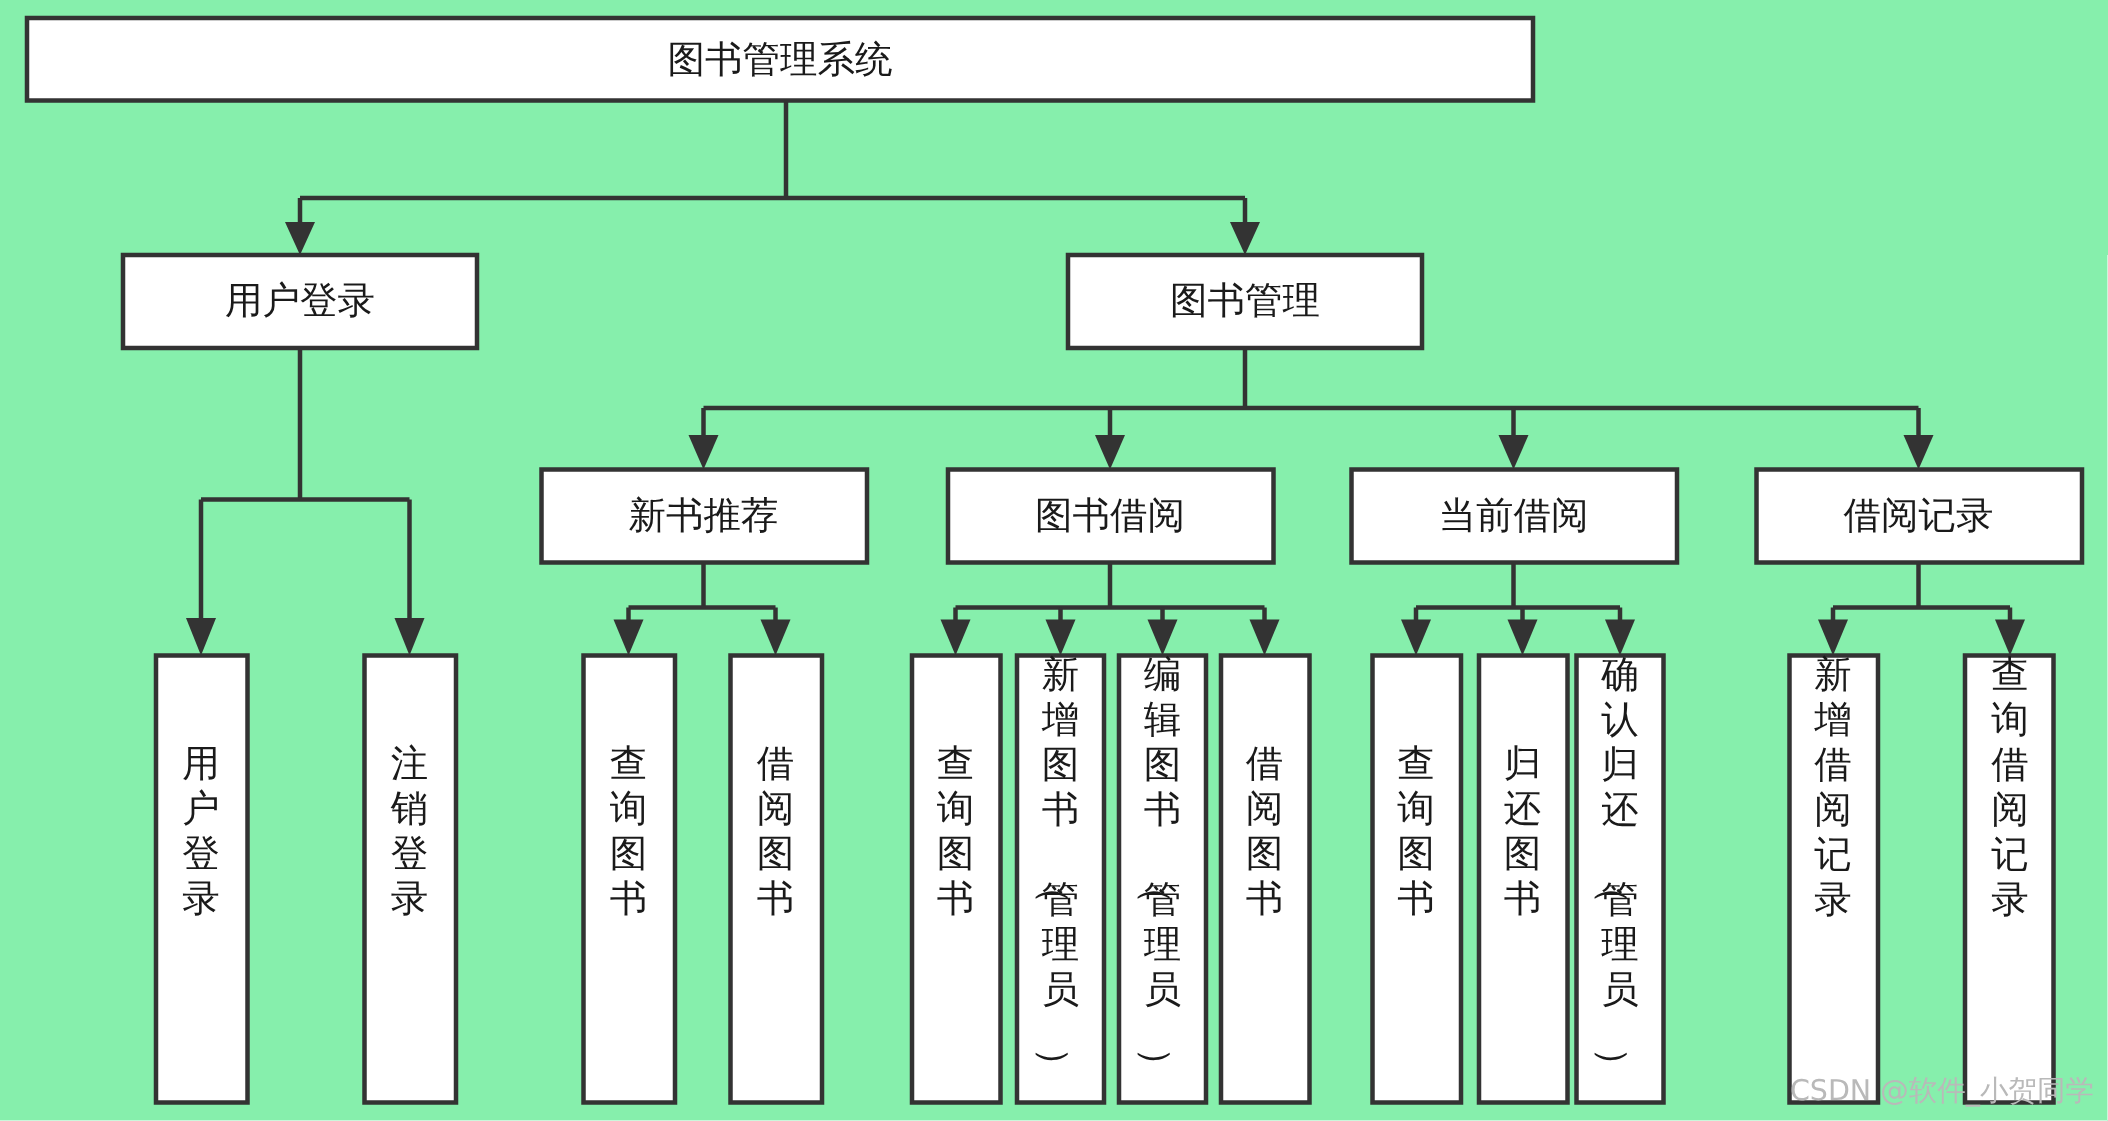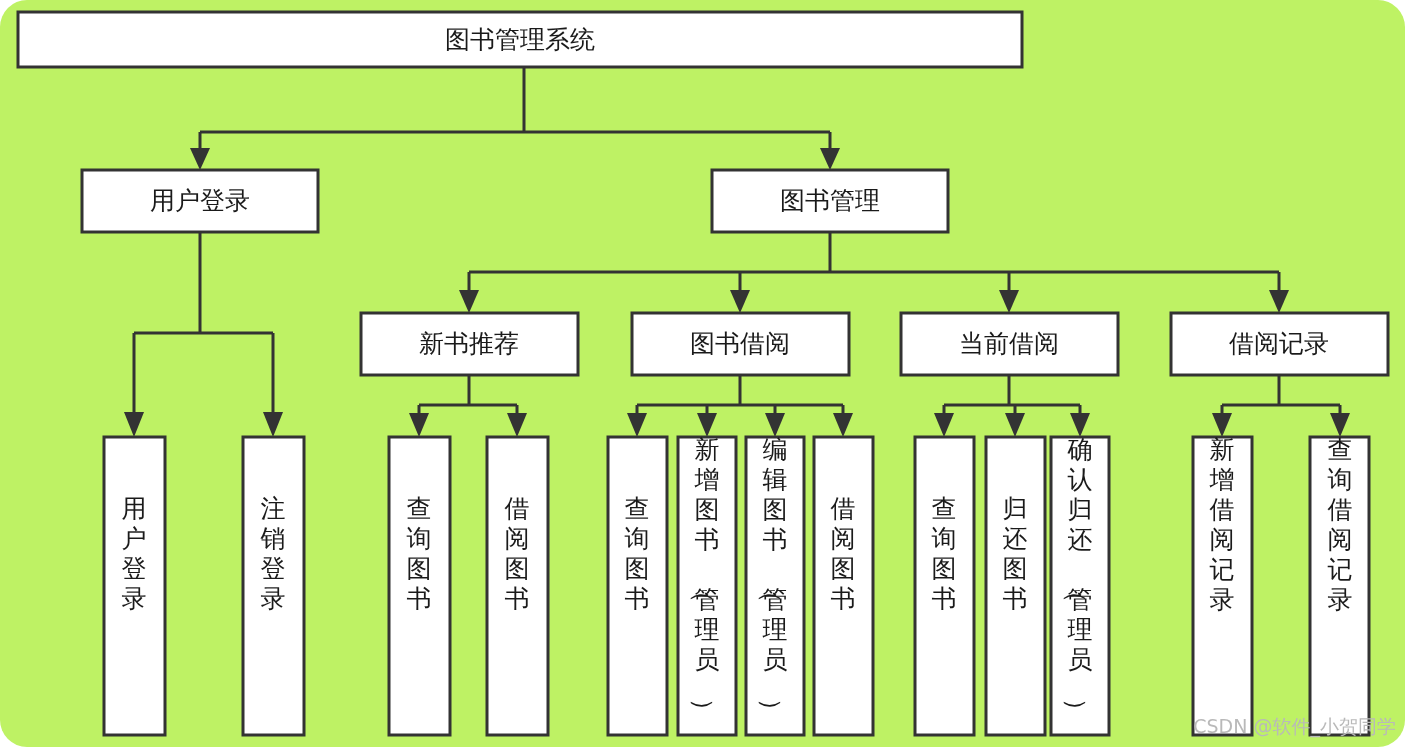--- a/index.html
+++ b/index.html
@@ -11,22 +11,21 @@
   body {
     width: 1405px;
     height: 747px;
     font-family: "DejaVu Sans", "Liberation Sans", sans-serif;
     overflow: hidden;
   }
   #diagram-root {
     position: relative;
     width: 1405px;
     height: 747px;
-    background: #bef264;
-    border-radius: 27px;
+    background: #86efac;
   }
   svg#flow-svg {
     position: absolute;
     top: 0;
     left: 0;
     width: 1405px;
     height: 747px;
     display: block;
   }
   .node-box {

